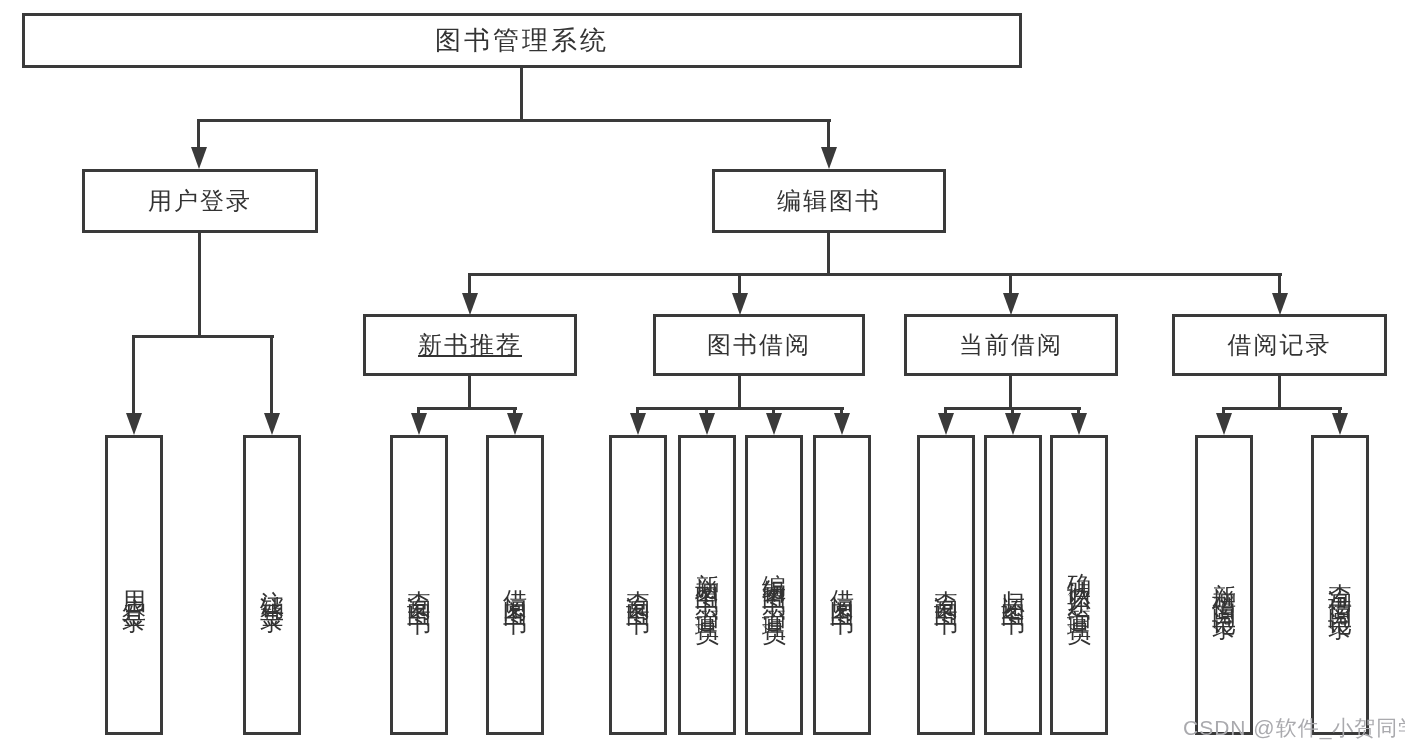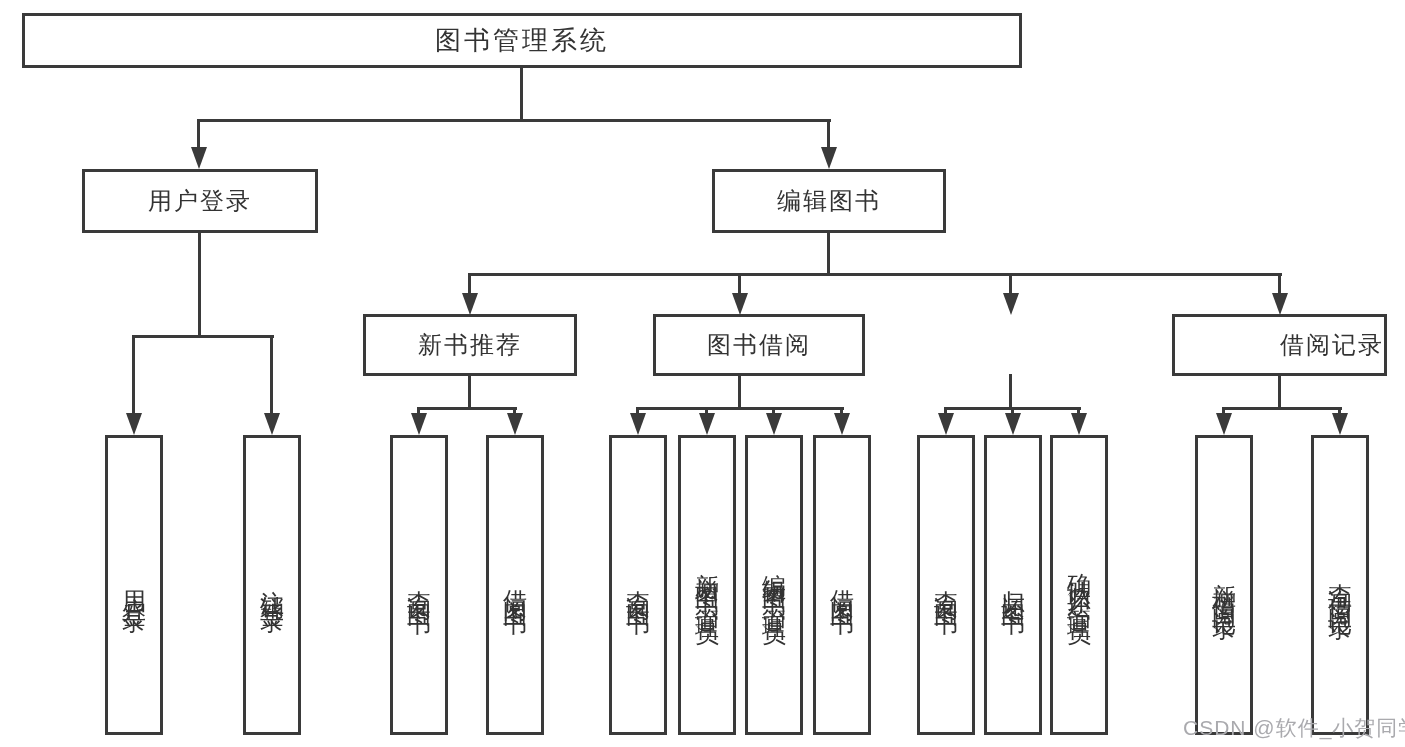--- a/index.html
+++ b/index.html
@@ -100,27 +100,30 @@
   <div class="arrow" style="left:126px; top:335px; height:100px;"></div>
   <div class="arrow" style="left:264px; top:335px; height:100px;"></div>
 
   <div class="vline" style="left:827px; top:231px; height:44px;"></div>
   <div class="hline" style="left:468px; top:273px; width:814px;"></div>
   <div class="arrow" style="left:462px; top:273px; height:42px;"></div>
   <div class="arrow" style="left:732px; top:273px; height:42px;"></div>
   <div class="arrow" style="left:1003px; top:273px; height:42px;"></div>
   <div class="arrow" style="left:1272px; top:273px; height:42px;"></div>
 
-  <div class="box" style="left:363px; top:314px; width:214px; height:62px;">
+  <div class="box" style="left:363px; top:314px; width:214px; height:62px;text-decoration:underline;">
     <span class="lbl">新书推荐</span>
   </div>
   <div class="box" style="left:634px; top:314px; width:212px; height:62px;margin-left:19px;">
     <span class="lbl">图书借阅</span>
   </div>
-  <div class="box" style="left:1172px; top:314px; width:215px; height:62px;justify-content:flex-end;">
+  <div class="box" style="left:904px; top:314px; width:214px; height:62px;">
+    <span class="lbl">当前借阅</span>
+  </div>
+  <div class="box" style="left:1172px; top:314px; width:215px; height:62px;">
     <span class="lbl">借阅记录</span>
   </div>
 
   <div class="vline" style="left:468px; top:374px; height:35px;"></div>
   <div class="hline" style="left:417px; top:407px; width:100px;"></div>
   <div class="arrow" style="left:411px; top:407px; height:28px;"></div>
   <div class="arrow" style="left:507px; top:407px; height:28px;"></div>
 
   <div class="vline" style="left:738px; top:374px; height:35px;"></div>
   <div class="hline" style="left:636px; top:407px; width:208px;"></div>

